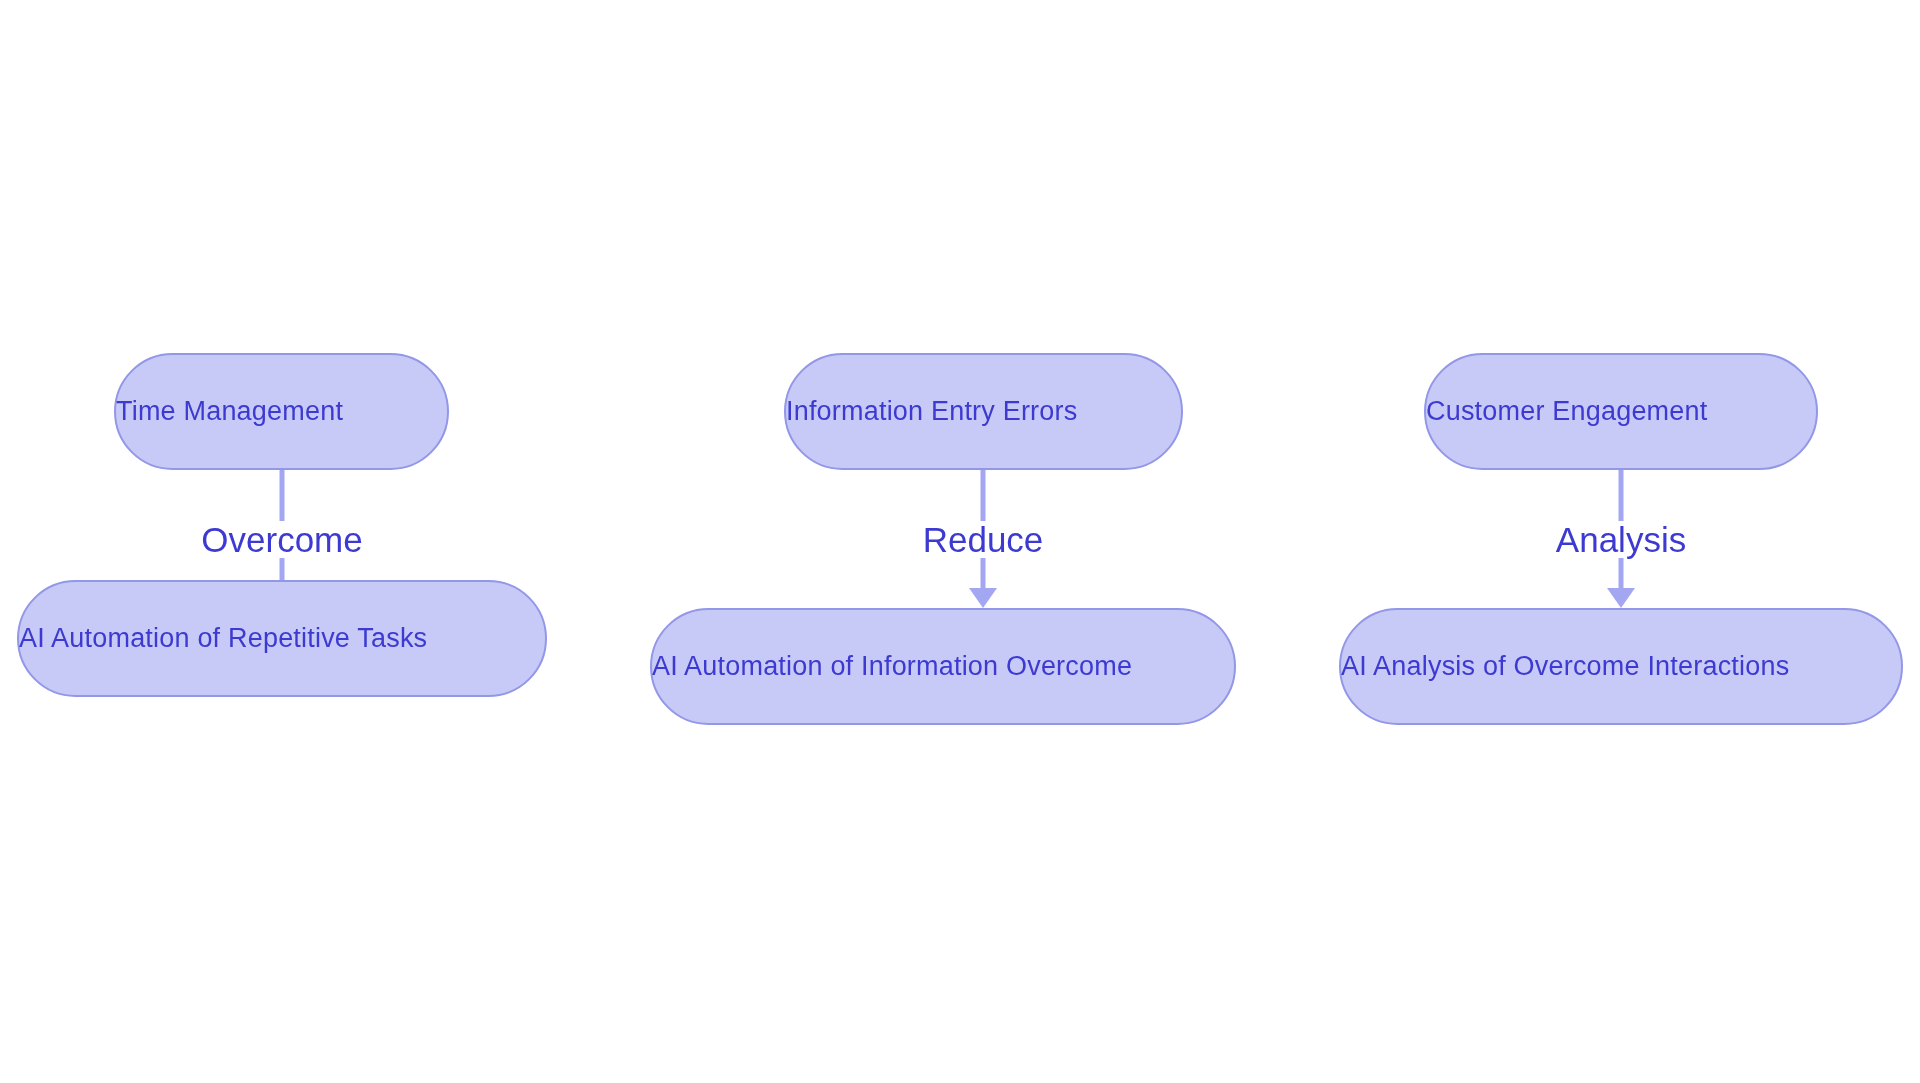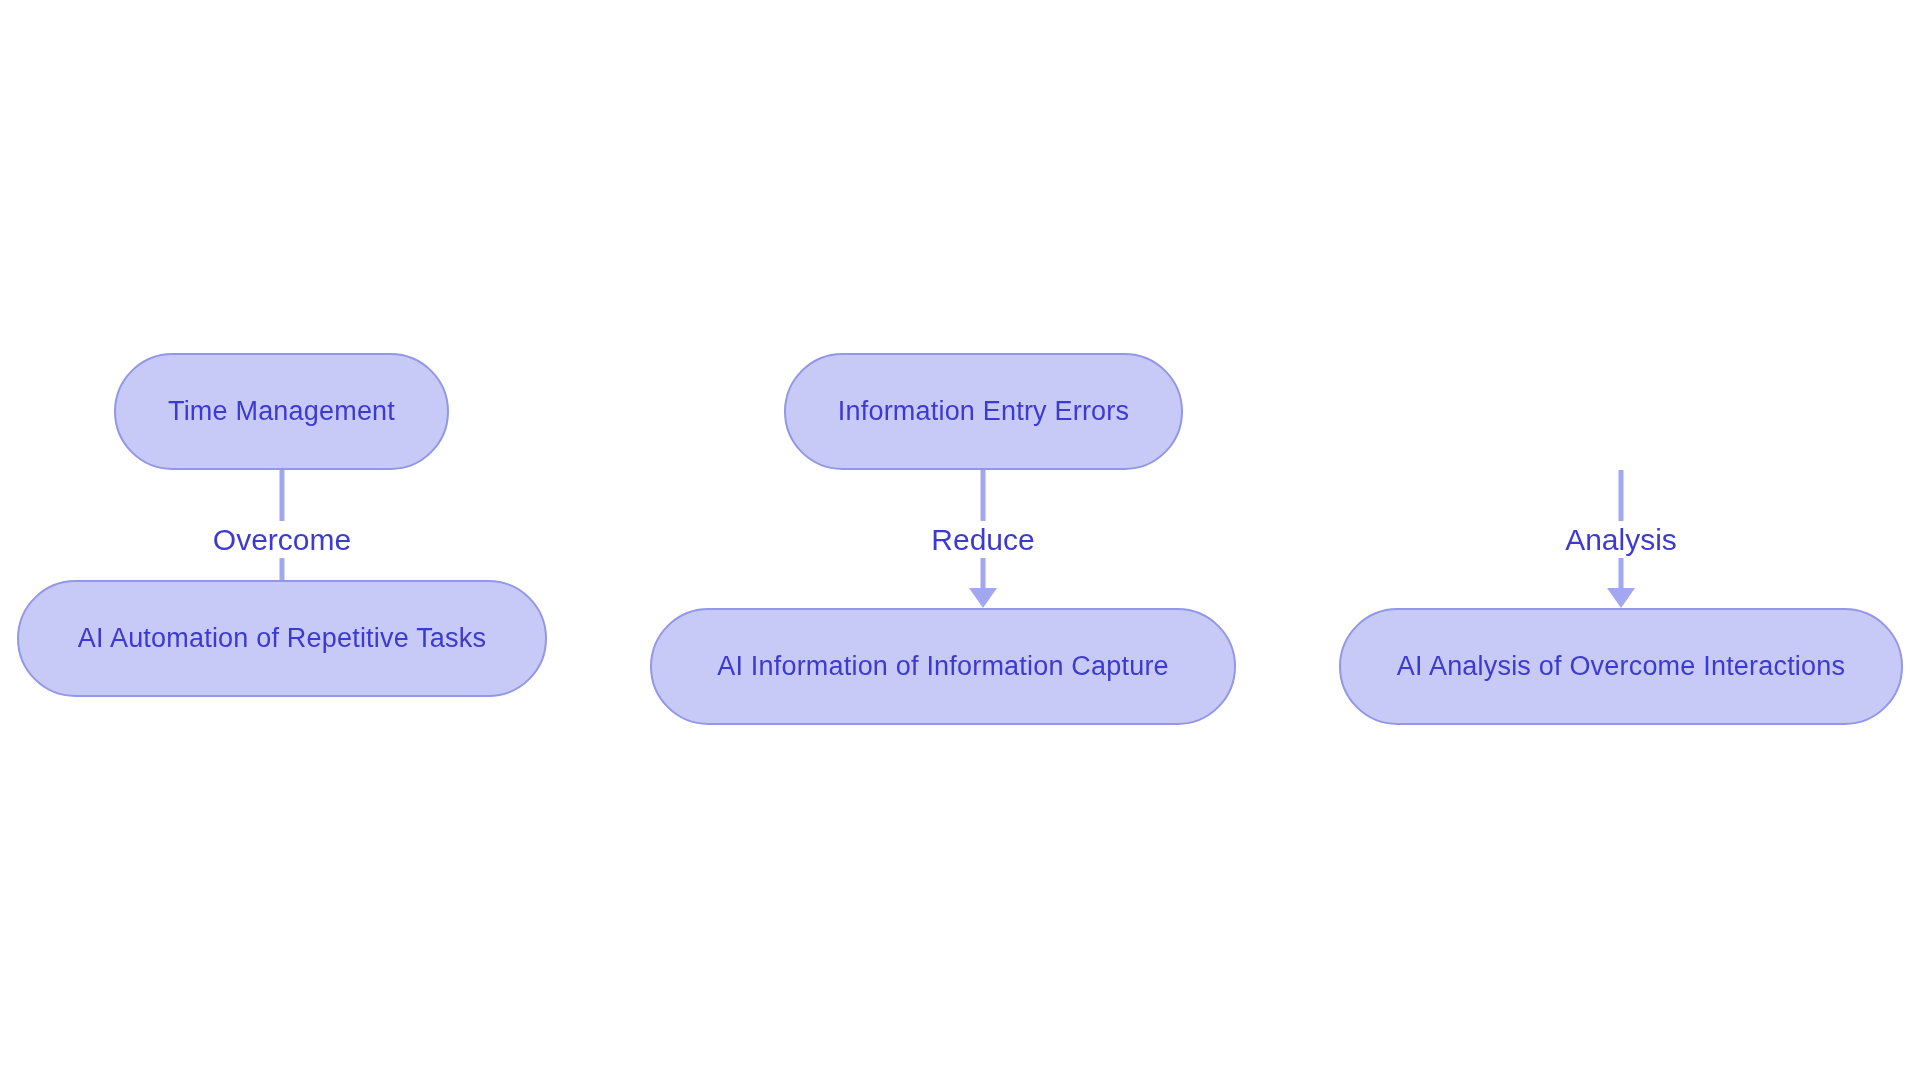--- a/index.html
+++ b/index.html
@@ -18,21 +18,21 @@
   .node {
     position: absolute;
     height: 117px;
     box-sizing: border-box;
     border-radius: 60px;
     background: var(--node-fill, #c7c9f6);
     border: 2px solid var(--node-border, #9297e8);
     color: var(--node-text, #3d3ad1);
     display: flex;
     align-items: center;
-    justify-content: center;
+    justify-content: flex-start;
     font-size: 27px;
     font-weight: 500;
     letter-spacing: 0.2px;
     white-space: nowrap;
   }
   .edge-line {
     position: absolute;
     top: 470px;
     width: 5px;
     height: 118px;
@@ -49,21 +49,21 @@
     border-top: 20px solid var(--edge-line, #a3a7f2);
     transform: translateX(-50%);
   }
   .edge-label {
     position: absolute;
     top: 521px;
     transform: translateX(-50%);
     background: #ffffff;
     padding: 0 10px;
     color: var(--edge-label-text, #3d3ad1);
-    font-size: 30px;
+    font-size: 35px;
     font-weight: 500;
     line-height: 37px;
     white-space: nowrap;
   }
   
   .n-top-1 { left: 114px;  top: 353px; width: 335px; }
   .n-bot-1 { left: 17px;   top: 580px; width: 530px; }
   .e-1     { left: 282px; }
   
   .n-top-2 { left: 784px;  top: 353px; width: 399px; }
@@ -89,23 +89,26 @@
     <span>AI Automation of Repetitive Tasks</span>
   </div>
 
   <div class="node n-top-2">
     <span>Information Entry Errors</span>
   </div>
   <div class="edge-line e-2"></div>
   <div class="arrowhead e-2"></div>
   <div class="edge-label e-2">Reduce</div>
   <div class="node n-bot-2">
-    <span>AI Information of Information Capture</span>
+    <span>AI Automation of Information Overcome</span>
   </div>
 
+  <div class="node n-top-3">
+    <span>Customer Engagement</span>
+  </div>
   <div class="edge-line e-3"></div>
   <div class="arrowhead e-3"></div>
   <div class="edge-label e-3">Analysis</div>
   <div class="node n-bot-3">
     <span>AI Analysis of Overcome Interactions</span>
   </div>
 
 </div>
 
 </body></html>

